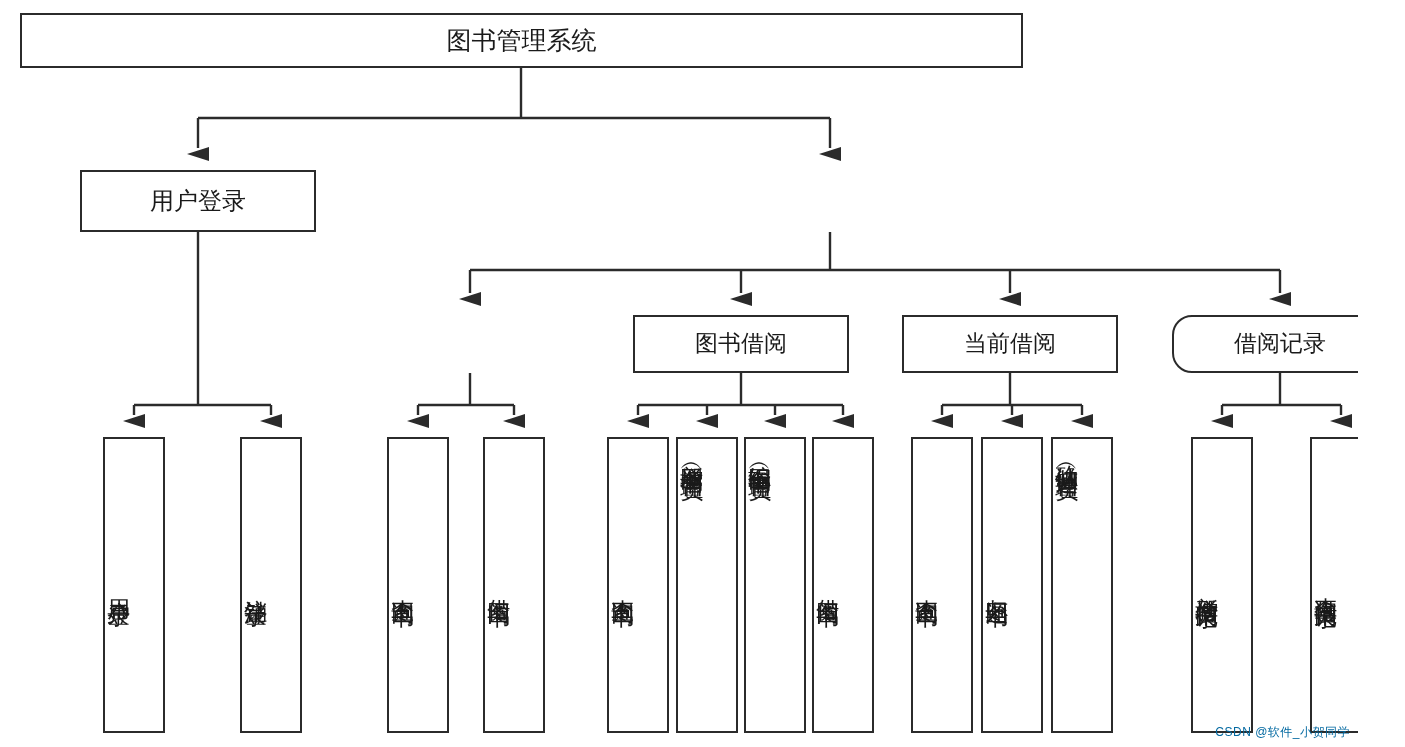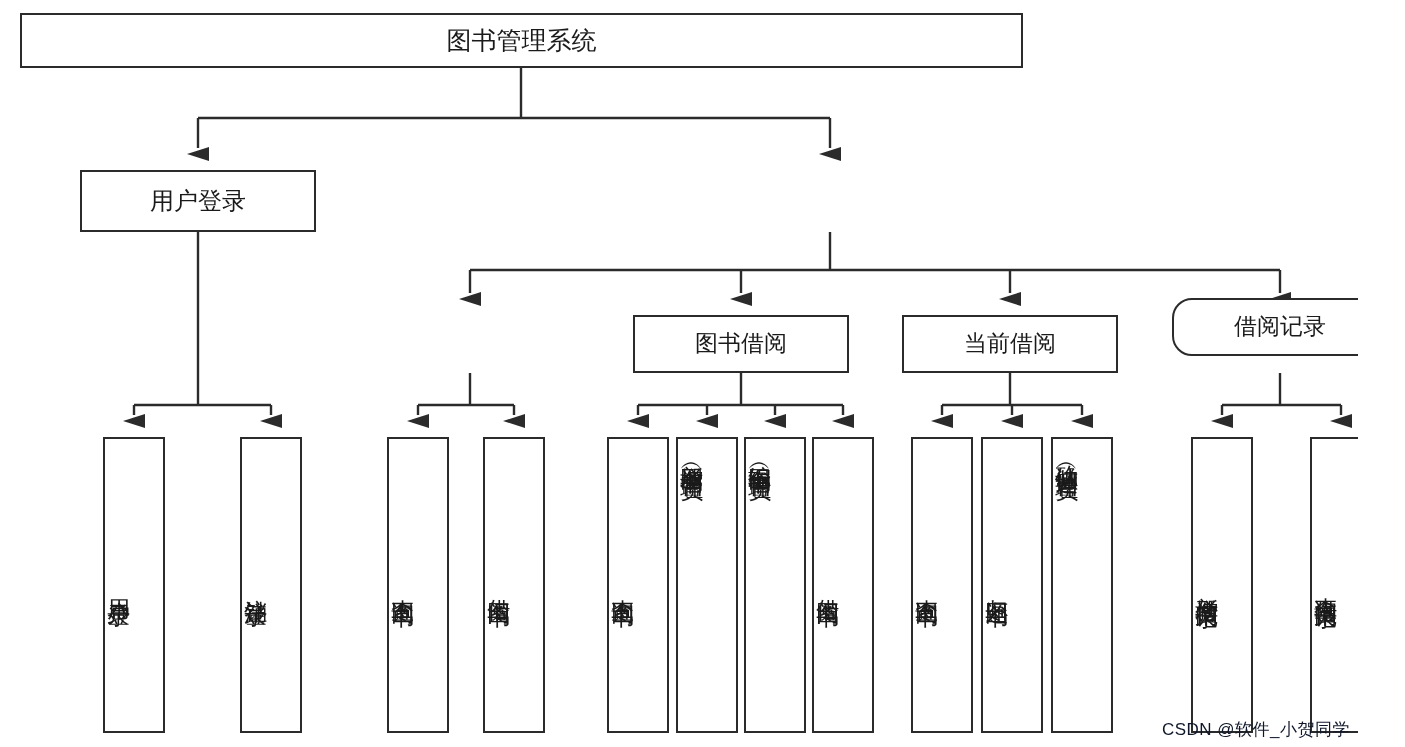--- a/index.html
+++ b/index.html
@@ -60,22 +60,22 @@
     display: block;
   }
   .node-leaf.tall-text {
     align-items: flex-start;
     padding-top: 8px;
   }
   .watermark {
     position: absolute;
     right: 8px;
     bottom: 6px;
-    font-size: 17px;
-    color: #0f172a;
+    font-size: 12px;
+    color: #0369a1;
     white-space: nowrap;
     letter-spacing: 0.5px;
   }
 </style>
 </head>
 <body>
 
 <div id="canvas">
 
   <svg class="wires" viewBox="0 0 1405 747">
@@ -137,21 +137,21 @@
   <div class="node node-l2" style="left:80px; top:170px; width:236px; height:62px;">
     <span>用户登录</span>
   </div>
 
   <div class="node node-l3" style="left:633px; top:315px; width:216px; height:58px;">
     <span>图书借阅</span>
   </div>
   <div class="node node-l3" style="left:902px; top:315px; width:216px; height:58px;">
     <span>当前借阅</span>
   </div>
-  <div class="node node-l3" style="left:1172px; top:298px; width:216px; height:58px;border-radius:20px;">
+  <div class="node node-l3" style="left:1172px; top:315px; width:216px; height:58px;border-radius:20px;">
     <span>借阅记录</span>
   </div>
 
   <div class="node node-leaf" style="left:103px; top:437px; width:62px; height:296px;">
     <span class="leaf-text">用户登录</span>
   </div>
   <div class="node node-leaf" style="left:240px; top:437px; width:62px; height:296px;">
     <span class="leaf-text">注销登录</span>
   </div>
 

